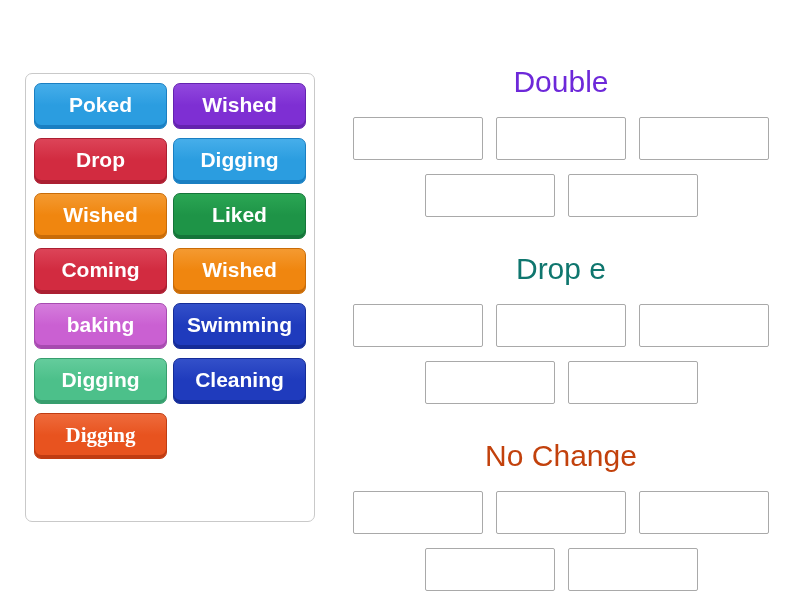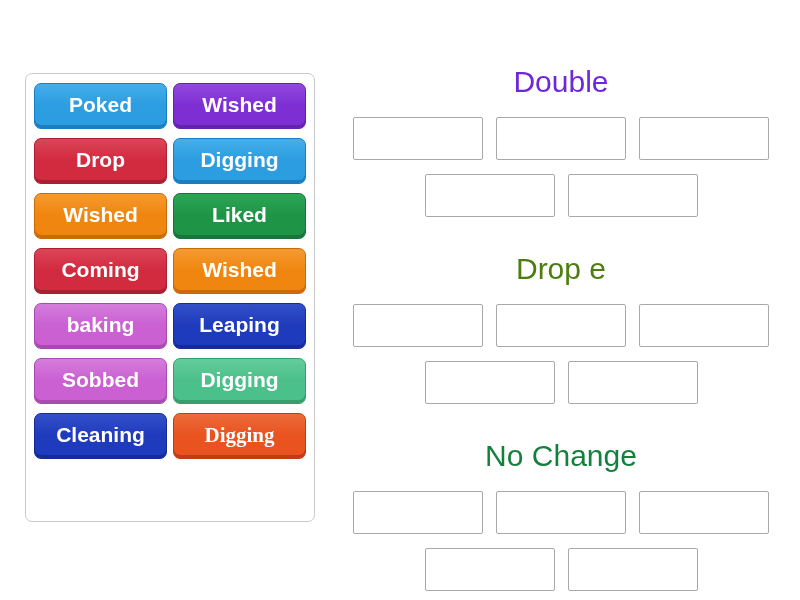--- a/index.html
+++ b/index.html
@@ -80,54 +80,53 @@
     <div class="tiles" id="tiles">
         <div class="tile" style="background: linear-gradient(rgb(70, 174, 234) 0%, rgb(43, 157, 224) 48%, rgb(43, 157, 224) 100%); border: 1px solid rgb(26, 127, 194); box-shadow: rgb(26, 127, 194) 0px -3px 0px inset;">Poked</div>
         <div class="tile" style="background: linear-gradient(rgb(145, 72, 222) 0%, rgb(126, 47, 211) 48%, rgb(126, 47, 211) 100%); border: 1px solid rgb(100, 35, 175); box-shadow: rgb(100, 35, 175) 0px -3px 0px inset;">Wished</div>
         <div class="tile" style="background: linear-gradient(rgb(220, 68, 88) 0%, rgb(210, 43, 64) 48%, rgb(210, 43, 64) 100%); border: 1px solid rgb(171, 31, 50); box-shadow: rgb(171, 31, 50) 0px -3px 0px inset;">Drop</div>
         <div class="tile" style="background: linear-gradient(rgb(70, 174, 234) 0%, rgb(43, 157, 224) 48%, rgb(43, 157, 224) 100%); border: 1px solid rgb(26, 127, 194); box-shadow: rgb(26, 127, 194) 0px -3px 0px inset;">Digging</div>
         <div class="tile" style="background: linear-gradient(rgb(244, 154, 49) 0%, rgb(240, 134, 15) 48%, rgb(240, 134, 15) 100%); border: 1px solid rgb(201, 108, 8); box-shadow: rgb(201, 108, 8) 0px -3px 0px inset;">Wished</div>
         <div class="tile" style="background: linear-gradient(rgb(43, 166, 84) 0%, rgb(30, 148, 71) 48%, rgb(30, 148, 71) 100%); border: 1px solid rgb(21, 117, 58); box-shadow: rgb(21, 117, 58) 0px -3px 0px inset;">Liked</div>
         <div class="tile" style="background: linear-gradient(rgb(220, 68, 88) 0%, rgb(210, 43, 64) 48%, rgb(210, 43, 64) 100%); border: 1px solid rgb(171, 31, 50); box-shadow: rgb(171, 31, 50) 0px -3px 0px inset;">Coming</div>
         <div class="tile" style="background: linear-gradient(rgb(244, 154, 49) 0%, rgb(240, 134, 15) 48%, rgb(240, 134, 15) 100%); border: 1px solid rgb(201, 108, 8); box-shadow: rgb(201, 108, 8) 0px -3px 0px inset;">Wished</div>
         <div class="tile" style="background: linear-gradient(rgb(213, 125, 220) 0%, rgb(202, 96, 210) 48%, rgb(202, 96, 210) 100%); border: 1px solid rgb(167, 75, 176); box-shadow: rgb(167, 75, 176) 0px -3px 0px inset;">baking</div>
-        <div class="tile" style="background: linear-gradient(rgb(51, 80, 201) 0%, rgb(31, 59, 189) 48%, rgb(31, 59, 189) 100%); border: 1px solid rgb(21, 44, 152); box-shadow: rgb(21, 44, 152) 0px -3px 0px inset;">Leaping</div>
-        <div class="tile" style="background: linear-gradient(rgb(213, 125, 220) 0%, rgb(202, 96, 210) 48%, rgb(202, 96, 210) 100%); border: 1px solid rgb(167, 75, 176); box-shadow: rgb(167, 75, 176) 0px -3px 0px inset;">Sobbed</div>
+        <div class="tile" style="background: linear-gradient(rgb(51, 80, 201) 0%, rgb(31, 59, 189) 48%, rgb(31, 59, 189) 100%); border: 1px solid rgb(21, 44, 152); box-shadow: rgb(21, 44, 152) 0px -3px 0px inset;">Swimming</div>
         <div class="tile" style="background: linear-gradient(rgb(100, 204, 156) 0%, rgb(76, 192, 138) 48%, rgb(76, 192, 138) 100%); border: 1px solid rgb(55, 158, 110); box-shadow: rgb(55, 158, 110) 0px -3px 0px inset;">Digging</div>
         <div class="tile" style="background: linear-gradient(rgb(51, 80, 201) 0%, rgb(31, 59, 189) 48%, rgb(31, 59, 189) 100%); border: 1px solid rgb(21, 44, 152); box-shadow: rgb(21, 44, 152) 0px -3px 0px inset;">Cleaning</div>
         <div class="tile" style="background: linear-gradient(rgb(238, 107, 60) 0%, rgb(232, 83, 31) 48%, rgb(232, 83, 31) 100%); border: 1px solid rgb(192, 60, 18); box-shadow: rgb(192, 60, 18) 0px -3px 0px inset; font-family: Liberation Serif, serif;">Digging</div>
       </div>
   </div>
   <div class="groups" id="groups">
       <div class="group">
         <div class="group-title" style="color: #6d28d9; margin-top: 27px;">Double</div>
         <div class="slot-row">
           <div class="slot"></div>
           <div class="slot"></div>
           <div class="slot"></div>
         </div>
         <div class="slot-row">
           <div class="slot"></div>
           <div class="slot"></div>
         </div>
       </div>
       <div class="group">
-        <div class="group-title" style="color: #4d7c0f;">Drop e</div>
+        <div class="group-title" style="color: #0f766e;">Drop e</div>
         <div class="slot-row">
           <div class="slot"></div>
           <div class="slot"></div>
           <div class="slot"></div>
         </div>
         <div class="slot-row">
           <div class="slot"></div>
           <div class="slot"></div>
         </div>
       </div>
       <div class="group">
-        <div class="group-title" style="color: #15803d;">No Change</div>
+        <div class="group-title" style="color: #c2410c;">No Change</div>
         <div class="slot-row">
           <div class="slot"></div>
           <div class="slot"></div>
           <div class="slot"></div>
         </div>
         <div class="slot-row">
           <div class="slot"></div>
           <div class="slot"></div>
         </div>
       </div>

